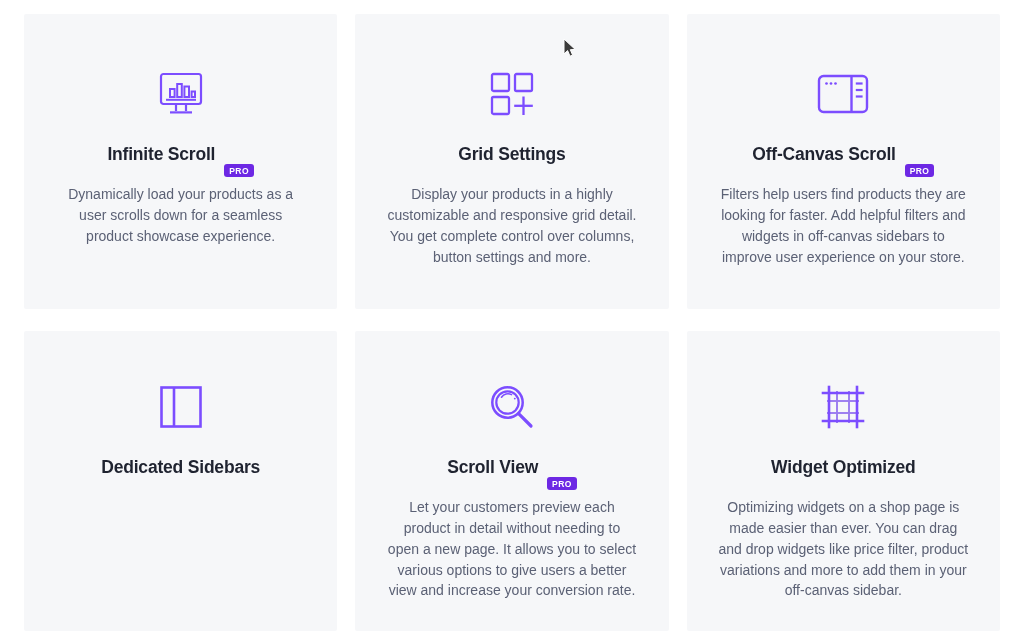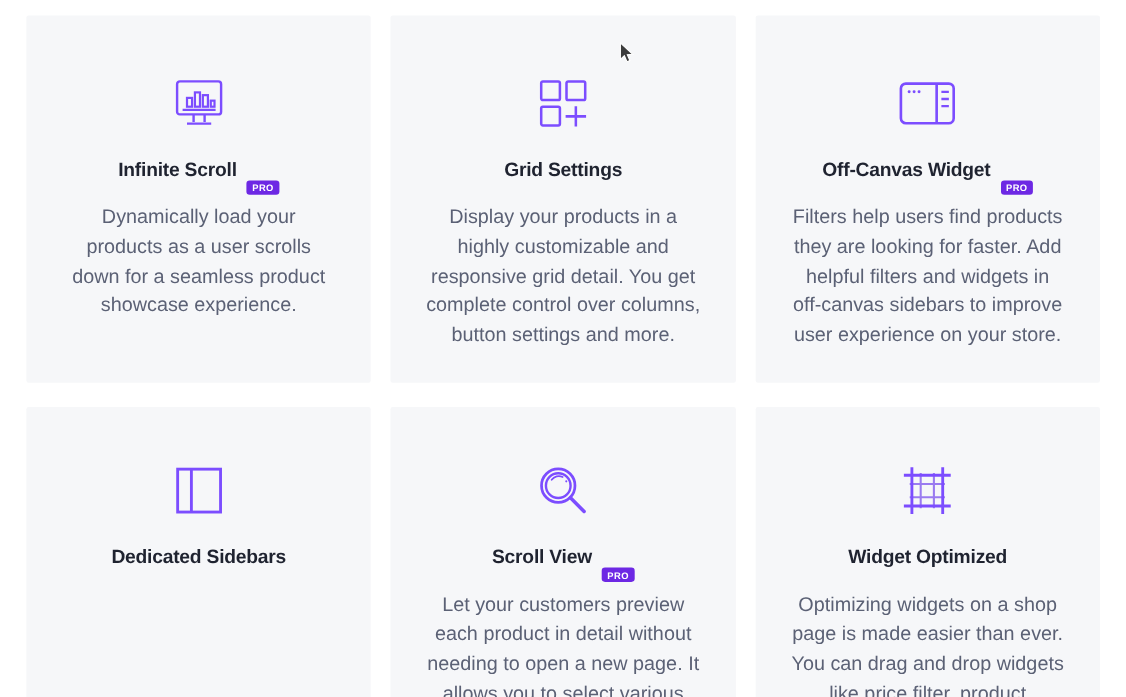--- a/index.html
+++ b/index.html
@@ -59,21 +59,21 @@
     font-size: 8.5px;
     font-weight: bold;
     letter-spacing: 0.4px;
     border-radius: 3px;
     padding: 3px 5px 2px 5px;
     line-height: 1;
     position: relative;
     top: 16px;
   }
   .card-desc {
-    font-size: 18px;
+    font-size: 14px;
     color: #5b6175;
     line-height: 1.49;
     max-width: 250px;
     margin: 0 auto;
   }
 
   .cursor {
     position: absolute;
     left: 563px;
     top: 38px;
@@ -132,21 +132,21 @@
           <line x1="34.5" y1="2.8" x2="34.5" y2="37.2" stroke="#7c4dff" stroke-width="2.4"></line>
           <circle cx="9.5" cy="9.5" r="1.35" fill="#7c4dff"></circle>
           <circle cx="14" cy="9.5" r="1.35" fill="#7c4dff"></circle>
           <circle cx="18.5" cy="9.5" r="1.35" fill="#7c4dff"></circle>
           <line x1="38.8" y1="9.5" x2="45.6" y2="9.5" stroke="#7c4dff" stroke-width="2.2"></line>
           <line x1="38.8" y1="16" x2="45.6" y2="16" stroke="#7c4dff" stroke-width="2.2"></line>
           <line x1="38.8" y1="22.5" x2="45.6" y2="22.5" stroke="#7c4dff" stroke-width="2.2"></line>
         </svg>
       </div>
       <div class="card-title">
-        <span>Off-Canvas Widget</span>
+        <span>Off-Canvas Scroll</span>
         <span class="pro-badge">PRO</span>
       </div>
       <div class="card-desc">Filters help users find products they are looking for faster. Add helpful filters and widgets in off-canvas sidebars to improve user experience on your store.</div>
     </div>
 
     <div class="card row2">
       <div class="icon-wrap">
         <svg width="44" height="44" viewBox="0 0 44 44" fill="none">
           <rect x="2.5" y="2.5" width="39" height="39" stroke="#7c4dff" stroke-width="2.6"></rect>
           <line x1="15" y1="3" x2="15" y2="41" stroke="#7c4dff" stroke-width="2.6"></line>

